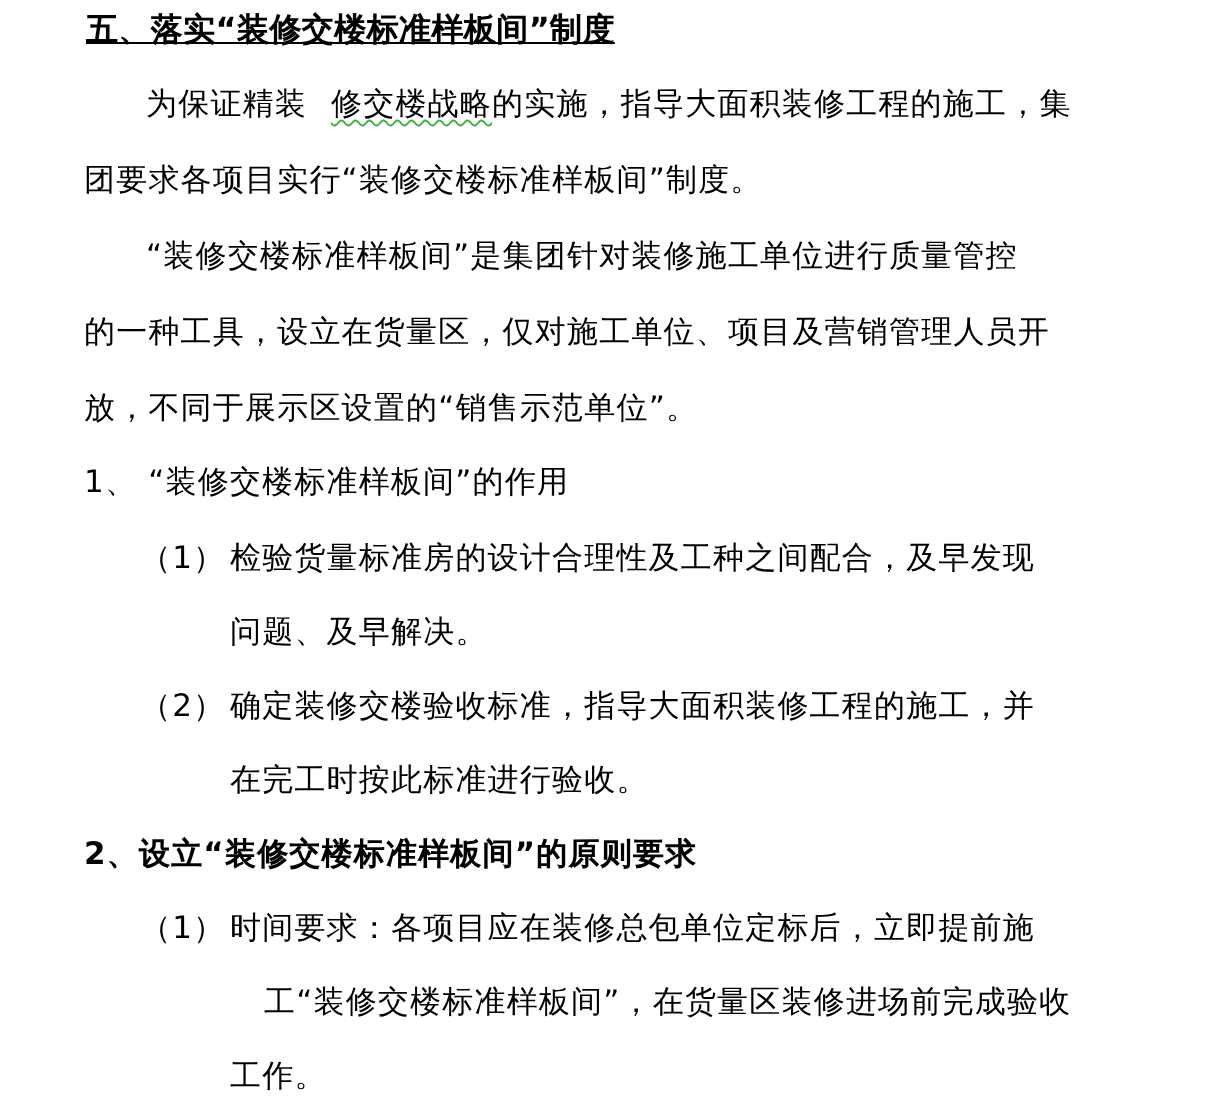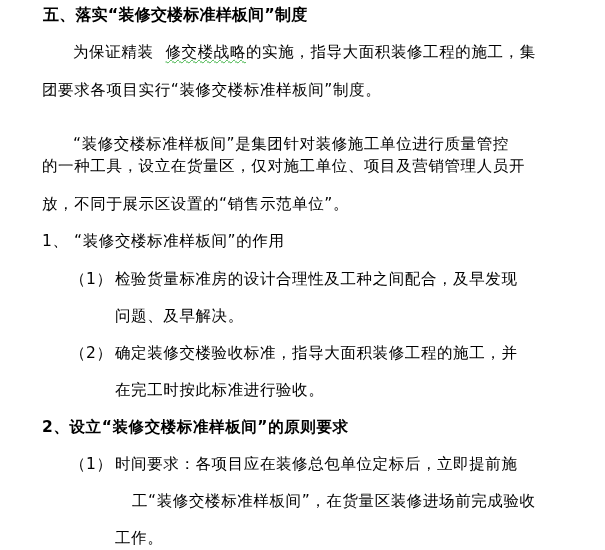--- a/index.html
+++ b/index.html
@@ -1,34 +1,34 @@
 <!DOCTYPE html>
 <html><head>
 <meta charset="utf-8">
 <style>
   html, body { margin: 0; padding: 0; background: #ffffff; }
   body { width: 605px; height: 550px; overflow: hidden; position: relative;
          font-family: "DejaVu Sans", "Liberation Sans", sans-serif; color: #000; }
   .page { position: absolute; left: 0; top: 0; width: 605px; height: 550px; background: #fff; }
   .line { position: absolute; white-space: nowrap; font-size: 15.5px; line-height: 18px; letter-spacing: 0.6px; }
-  .title { font-weight: bold; font-size: 16px; letter-spacing: 0.2px; }
+  .title { font-weight: bold; font-size: 16px; letter-spacing: 0.2px; text-decoration: underline; }
   .squiggle { text-decoration: underline wavy #3cb043; text-decoration-thickness: 1px; text-underline-offset: 2px; margin-left: 12px; }
   .num { color: #000; }
 </style>
 </head>
 <body>
 
 <div class="page">
 
   <div class="line title" style="left:43px; top:6px;">五、落实“装修交楼标准样板间”制度</div>
 
   <div class="line" style="left:73px; top:43px;"><span>为保证精装</span><span class="squiggle">修交楼战略</span><span>的实施，指导大面积装修工程的施工，集</span></div>
   <div class="line" style="left:42px; top:81px;">团要求各项目实行“装修交楼标准样板间”制度。</div>
 
-  <div class="line" style="left:73px; top:135px;">“装修交楼标准样板间”是集团针对装修施工单位进行质量管控</div>
+  <div class="line" style="left:73px; top:119px;">“装修交楼标准样板间”是集团针对装修施工单位进行质量管控</div>
   <div class="line" style="left:42px; top:157px;">的一种工具，设立在货量区，仅对施工单位、项目及营销管理人员开</div>
   <div class="line" style="left:42px; top:195px;">放，不同于展示区设置的“销售示范单位”。</div>
 
   <div class="line" style="left:42px; top:232px;">1、 “装修交楼标准样板间”的作用</div>
 
   <div class="line num" style="left:70px; top:270px;">（1）</div>
   <div class="line" style="left:115px; top:270px;">检验货量标准房的设计合理性及工种之间配合，及早发现</div>
   <div class="line" style="left:115px; top:307px;">问题、及早解决。</div>
 
   <div class="line num" style="left:70px; top:344px;">（2）</div>

